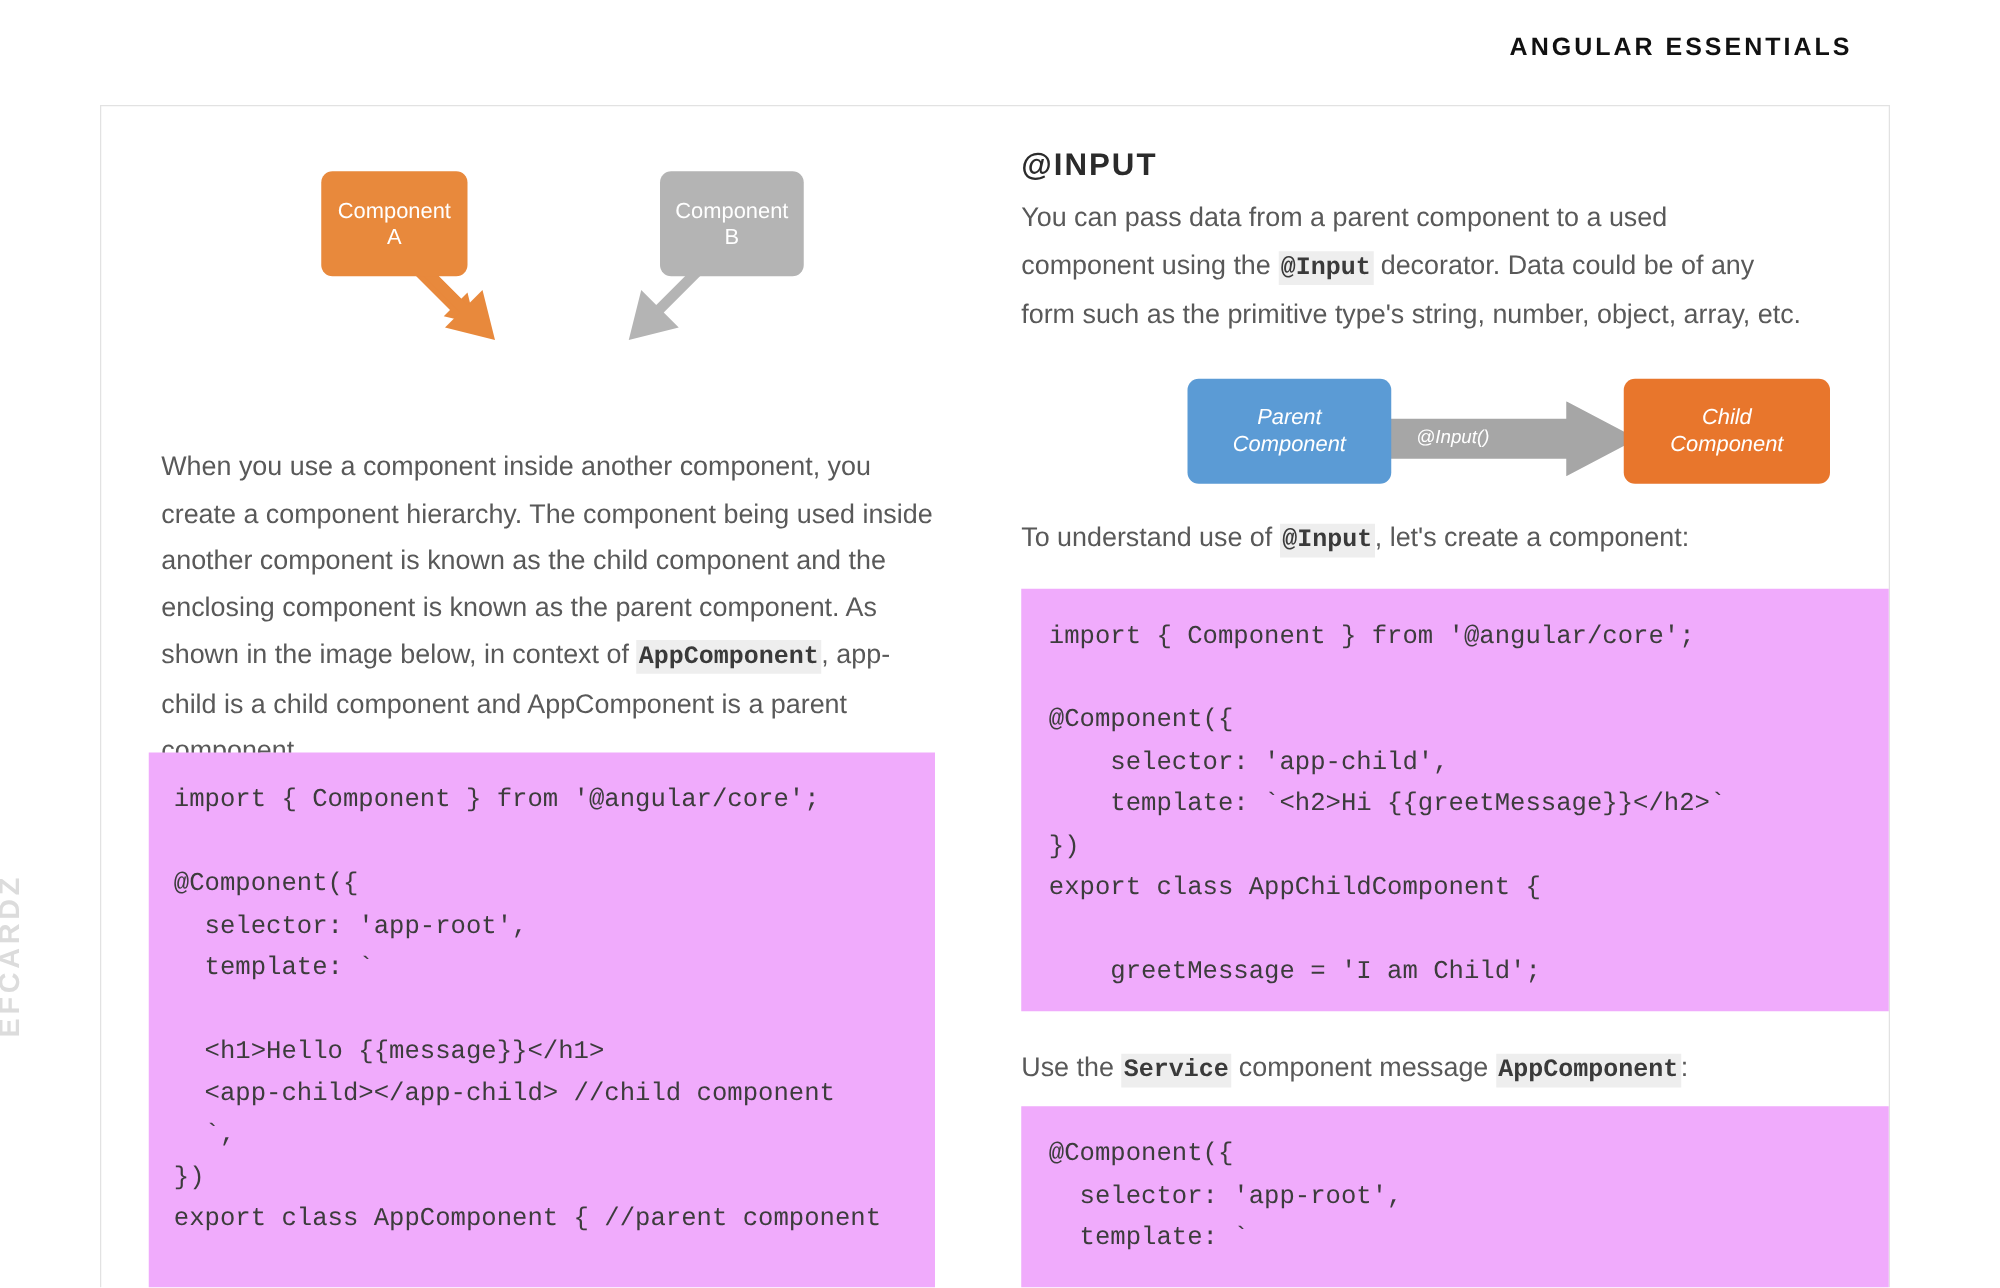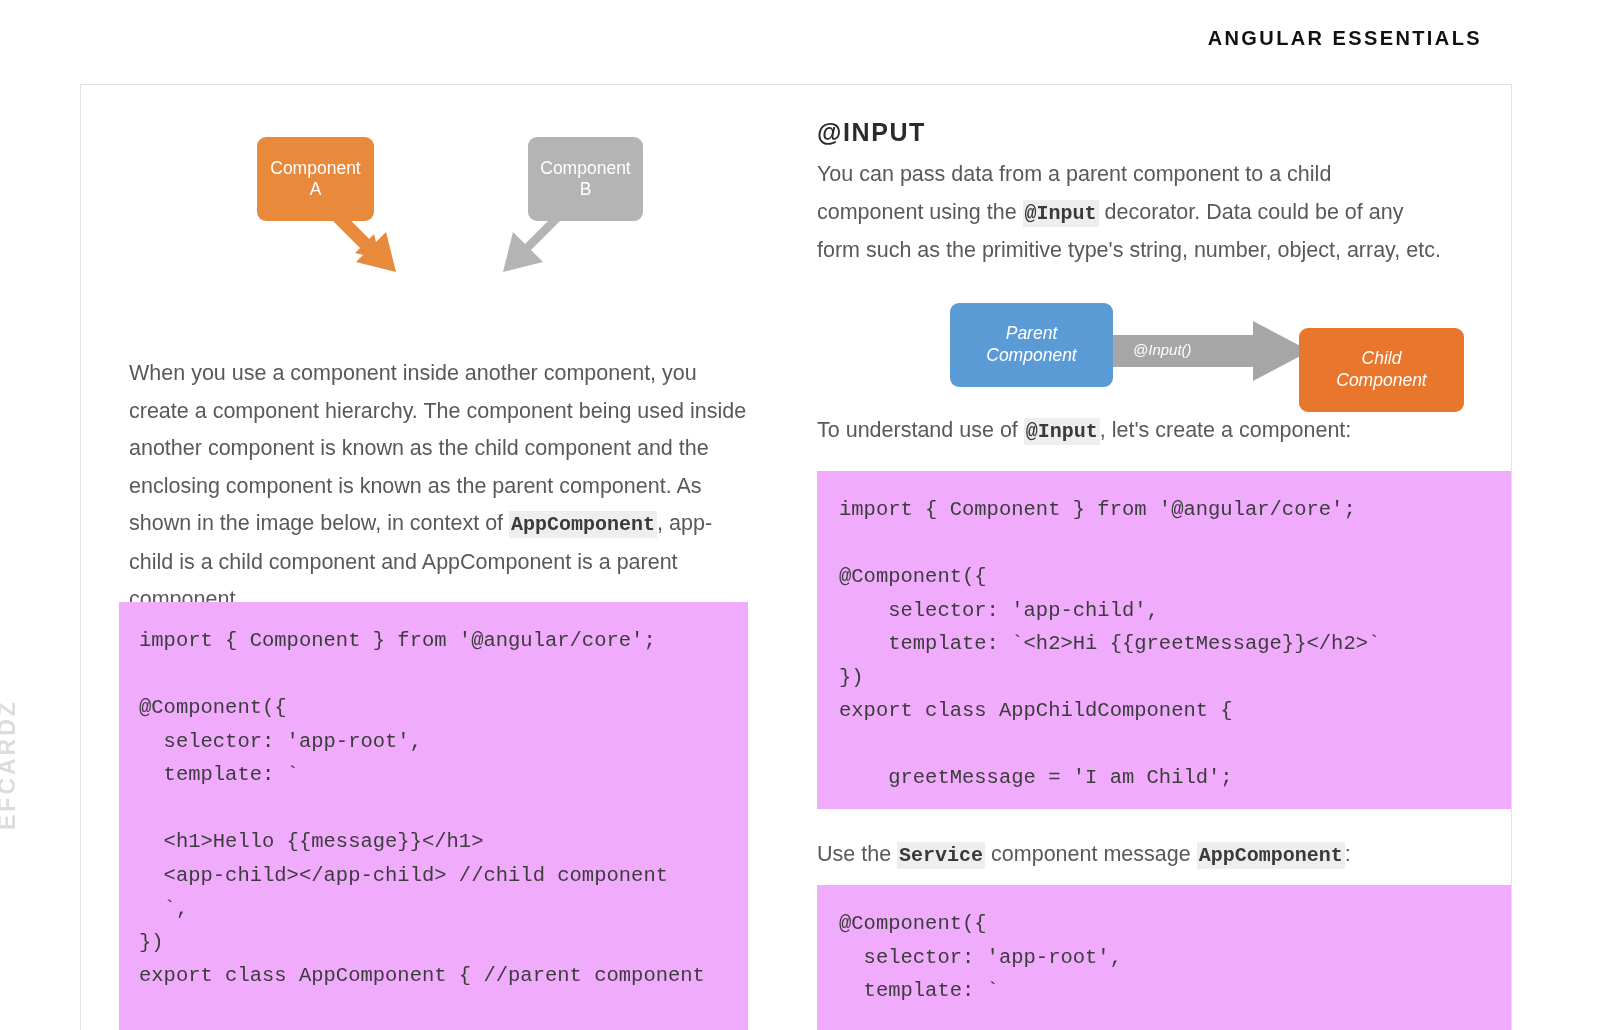--- a/index.html
+++ b/index.html
@@ -189,21 +189,20 @@
     position: absolute;
     right: 0; top: 0;
     width: 165px; height: 84px;
     border-radius: 9px;
     background: #e8762c;
     color: #ffffff;
     display: flex; align-items: center; justify-content: center;
     text-align: center; line-height: 1.25;
     font-size: 17.5px;
     z-index: 2;
-    margin-top: 25px;
   }
   .input-arrow-svg {
     position: absolute;
     left: 155px; top: 18px;
     width: 205px; height: 60px;
     z-index: 1;
   }
   .input-arrow-label {
     position: absolute;
     left: 183px; top: 38px;
@@ -269,21 +268,21 @@
 })
 export class AppComponent { //parent component
 </div>
   </div>
 
   <div class="col col-right">
 
     <h2 class="section-title" style="position:absolute; left:31px; top:33px;">@INPUT</h2>
 
     <p class="para" style="position:absolute; left:31px; top:71px; width:625px;">
-      <span>You can pass data from a parent component to a child component using the </span><span class="code-inline">@Input</span><span> decorator. Data could be of any form such as the primitive type's string, number, object, array, etc.</span>
+      <span>You can pass data from a parent component to a used component using the </span><span class="code-inline">@Input</span><span> decorator. Data could be of any form such as the primitive type's string, number, object, array, etc.</span>
     </p>
 
     <div class="input-diagram" style="position:absolute; left:164px; top:218px;">
 
       <svg class="input-arrow-svg" viewBox="0 0 205 60" preserveAspectRatio="none">
         <path d="M 0 14 L 148 14 L 148 0 L 205 30 L 148 60 L 148 46 L 0 46 Z" fill="#a6a6a6"></path>
       </svg>
 
       <div class="box-parent">
         <span style="white-space:pre-line">Parent

